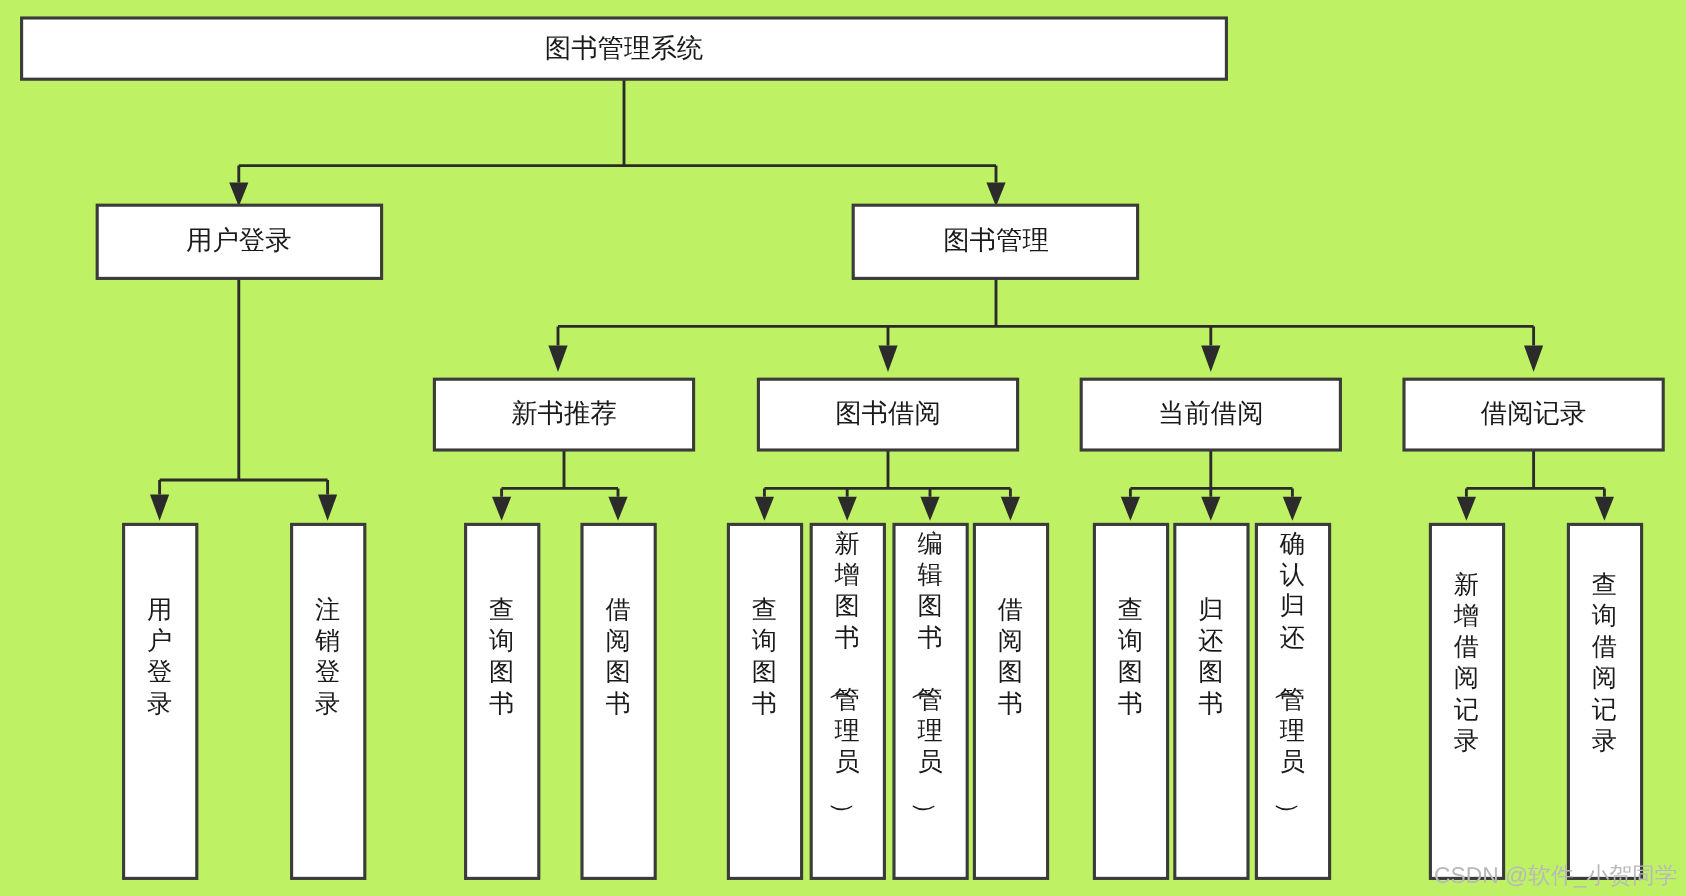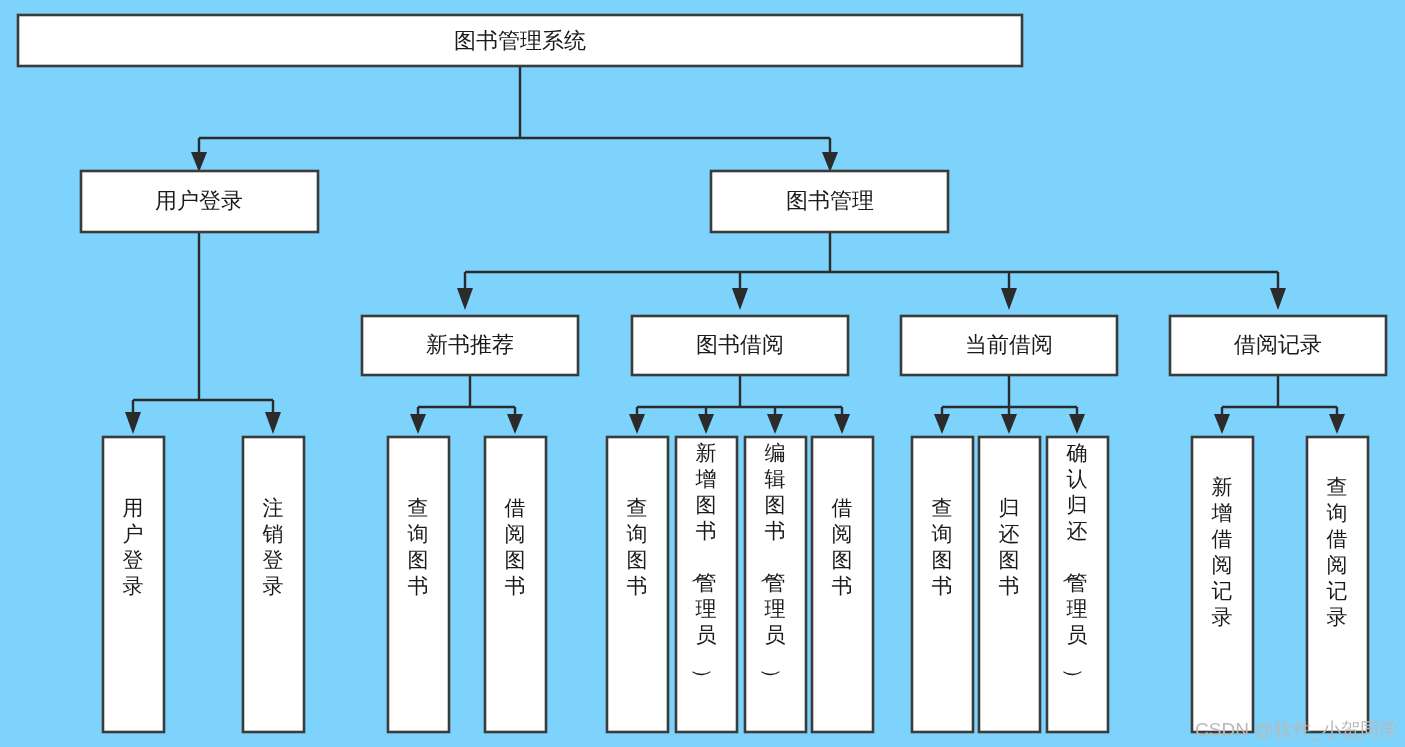--- a/index.html
+++ b/index.html
@@ -8,21 +8,21 @@
     padding: 0;
     background: #ffffff;
   }
   body {
     font-family: "Liberation Sans", "DejaVu Sans", sans-serif;
   }
   #diagram-root {
     position: relative;
     width: 1405px;
     height: 747px;
-    background: #7dd3fc;
+    background: #bef264;
     overflow: hidden;
   }
   svg.diagram-canvas {
     position: absolute;
     left: 0;
     top: 0;
     width: 1405px;
     height: 747px;
     display: block;
   }

